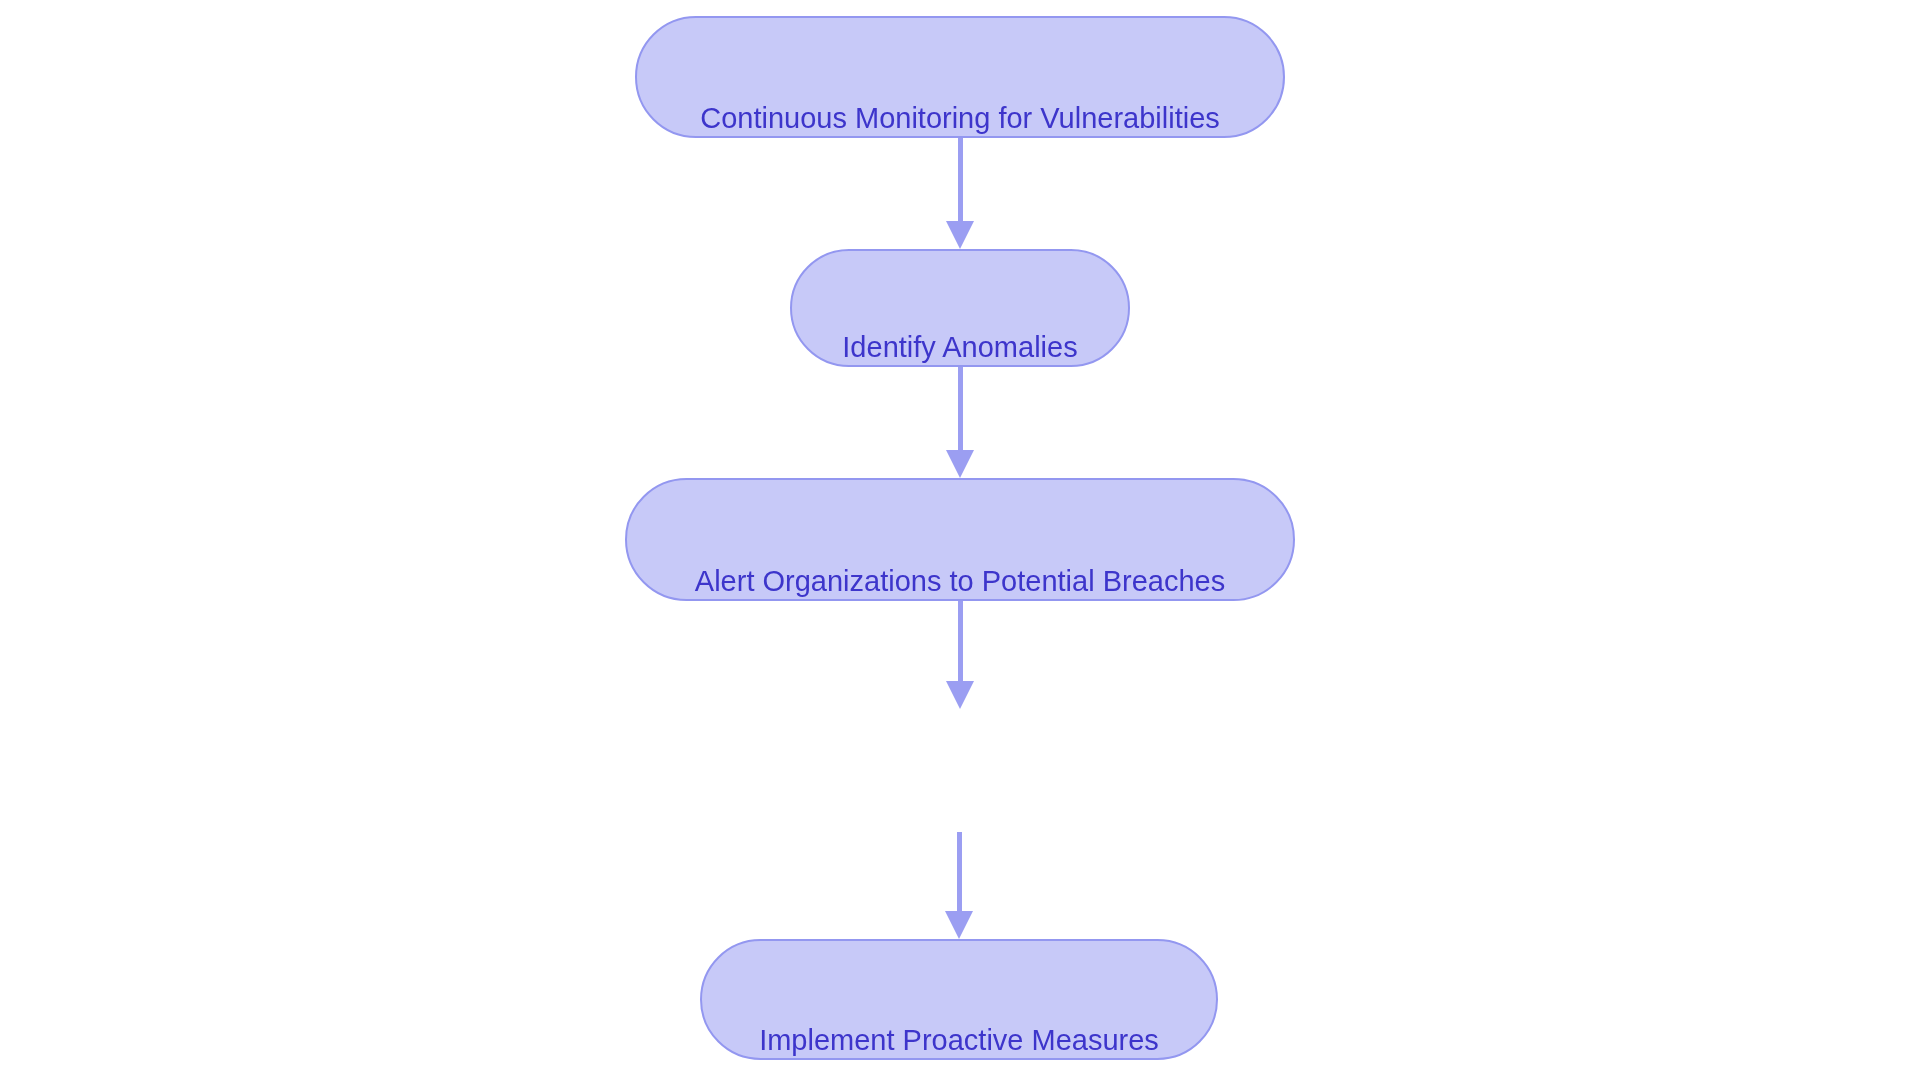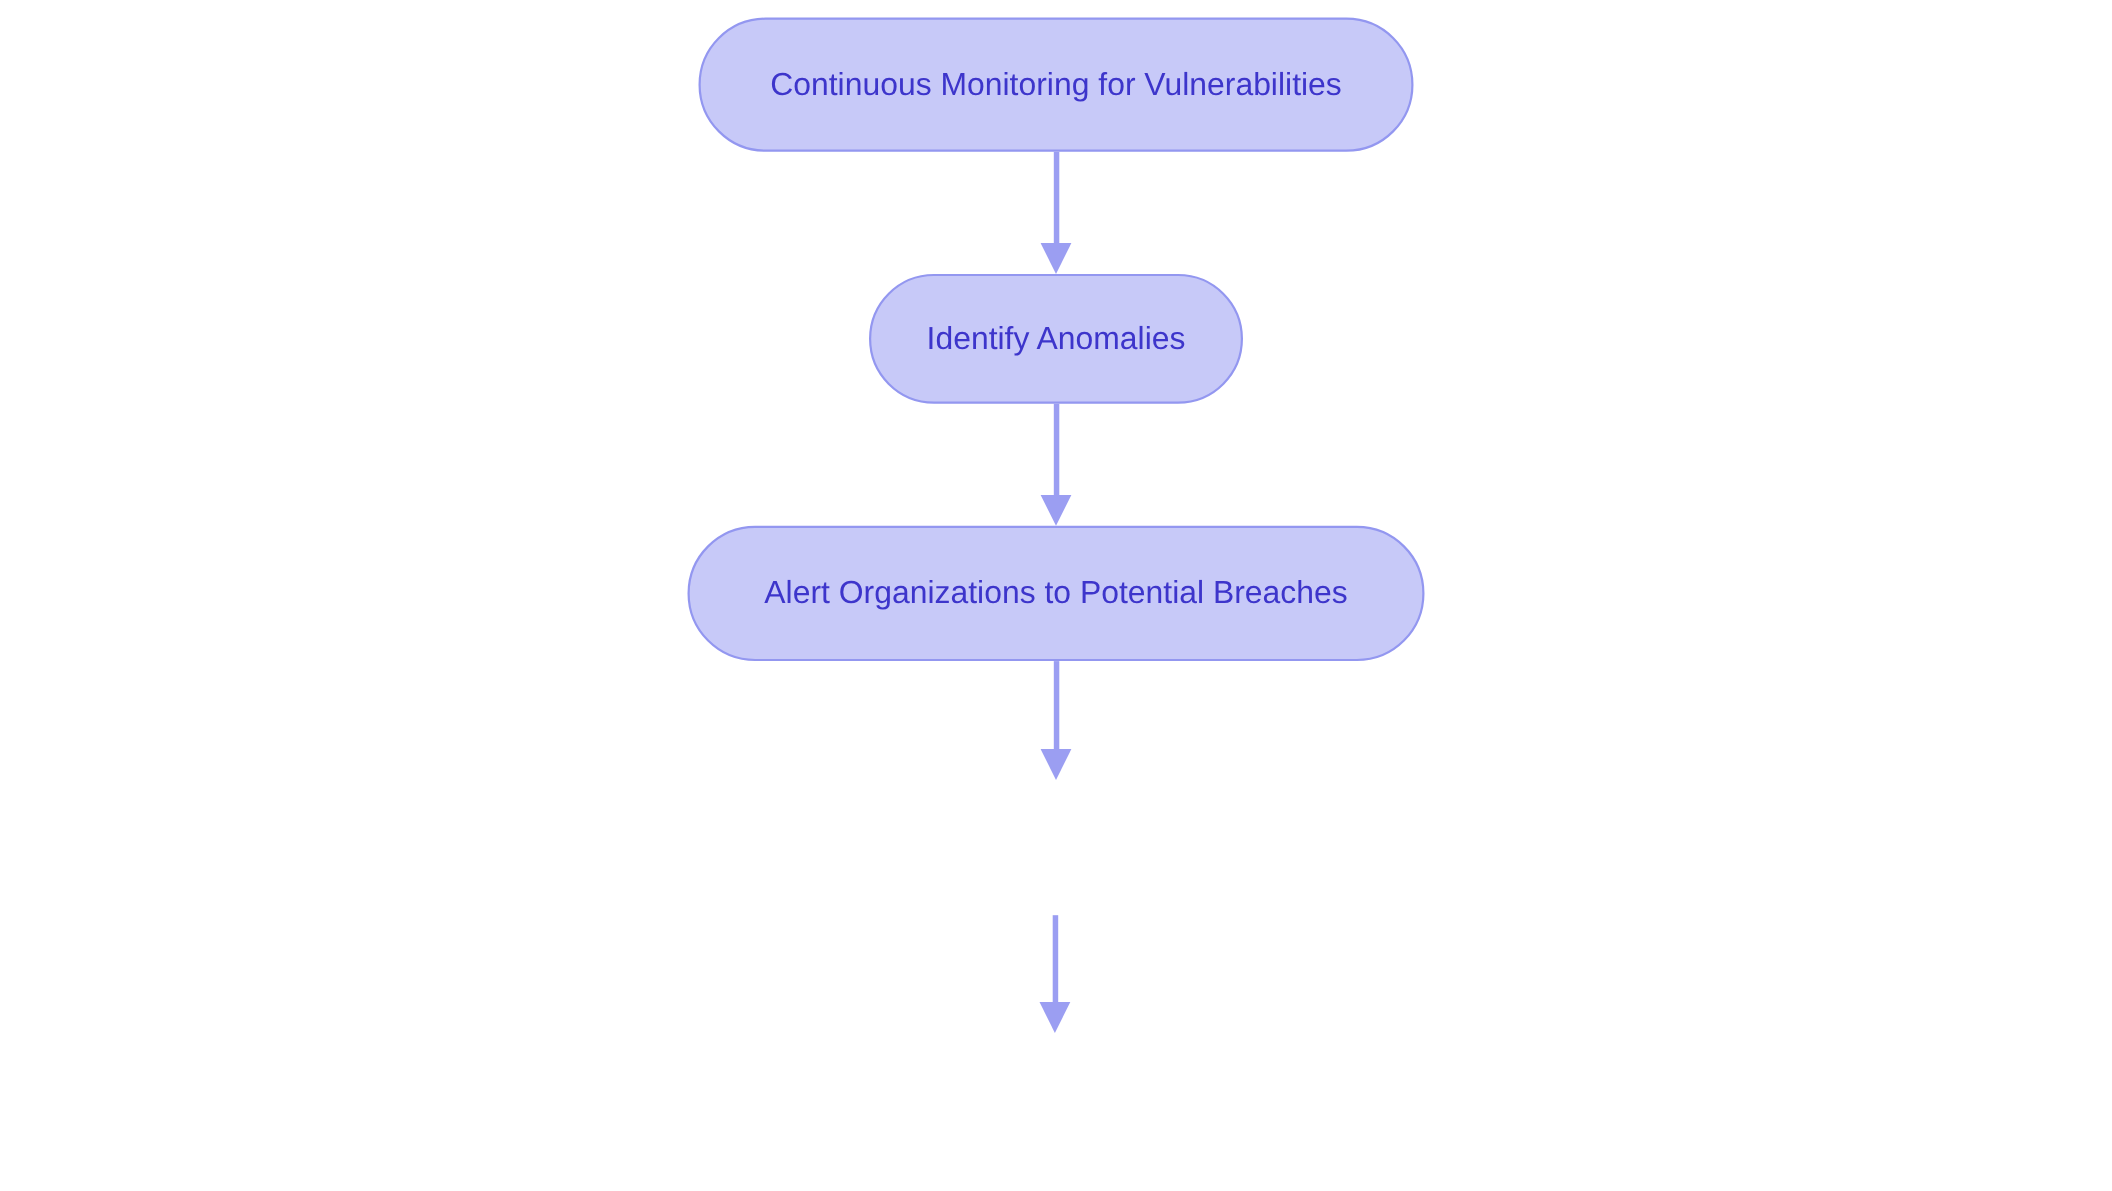--- a/index.html
+++ b/index.html
@@ -15,21 +15,21 @@
     background: var(--bg, #ffffff);
     overflow: hidden;
   }
   .node {
     position: absolute;
     box-sizing: border-box;
     background: var(--fill, #c7c9f8);
     border: 2px solid var(--border, #9397f0);
     border-radius: 999px;
     display: flex;
-    align-items: center;
+    align-items: flex-end;
     justify-content: center;
     text-align: center;
   }
   .node-label {
     color: var(--text, #3d35cb);
     font-size: 29px;
     line-height: 1.2;
     padding: 0 30px;
     white-space: nowrap;
   }
@@ -52,20 +52,23 @@
 <div class="canvas" id="canvas">
     <div class="node" style="left: 635px; top: 16px; width: 650px; height: 122px;">
       <span class="node-label">Continuous Monitoring for Vulnerabilities</span>
     </div>
     <div class="node" style="left: 790px; top: 249px; width: 340px; height: 118px;">
       <span class="node-label">Identify Anomalies</span>
     </div>
     <div class="node" style="left: 625px; top: 478px; width: 670px; height: 123px;">
       <span class="node-label">Alert Organizations to Potential Breaches</span>
     </div>
+    <div class="node" style="left: 700px; top: 939px; width: 518px; height: 121px;">
+      <span class="node-label">Implement Proactive Measures</span>
+    </div>
     <div class="arrow-line" style="left: 957.5px; top: 138px; width: 5px; height: 85px;"></div>
     <div class="arrow-head" style="left: 946px; top: 221px; border-left-width: 14px; border-right-width: 14px; border-top-width: 28px;"></div>
     <div class="arrow-line" style="left: 957.5px; top: 367px; width: 5px; height: 85px;"></div>
     <div class="arrow-head" style="left: 946px; top: 450px; border-left-width: 14px; border-right-width: 14px; border-top-width: 28px;"></div>
     <div class="arrow-line" style="left: 957.5px; top: 601px; width: 5px; height: 82px;"></div>
     <div class="arrow-head" style="left: 946px; top: 681px; border-left-width: 14px; border-right-width: 14px; border-top-width: 28px;"></div>
     <div class="arrow-line" style="left: 956.5px; top: 832px; width: 5px; height: 81px;"></div>
     <div class="arrow-head" style="left: 945px; top: 911px; border-left-width: 14px; border-right-width: 14px; border-top-width: 28px;"></div>
   </div>
 

